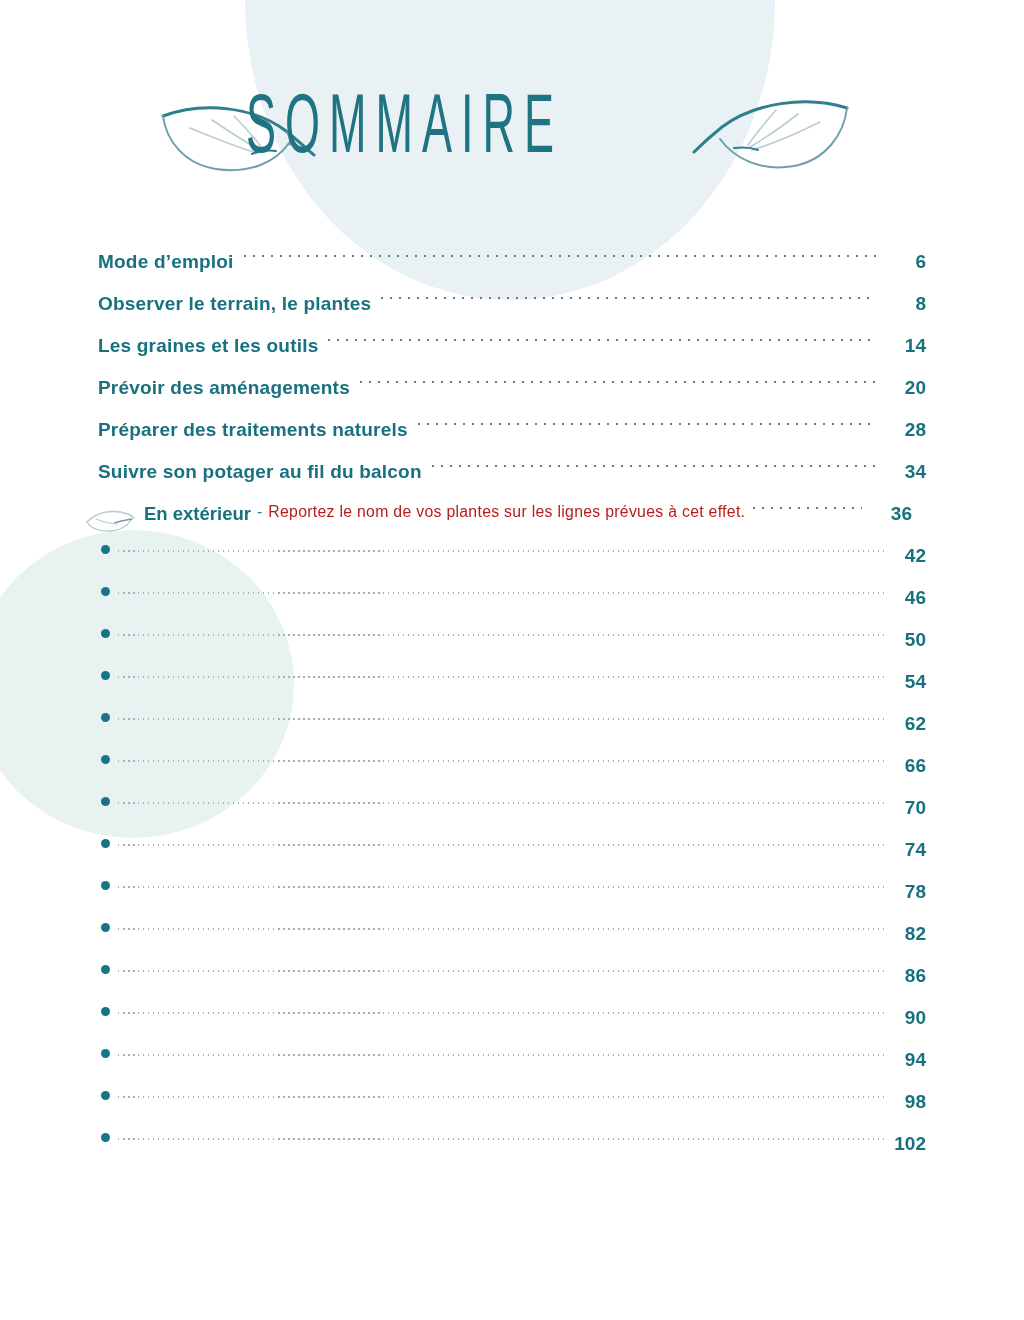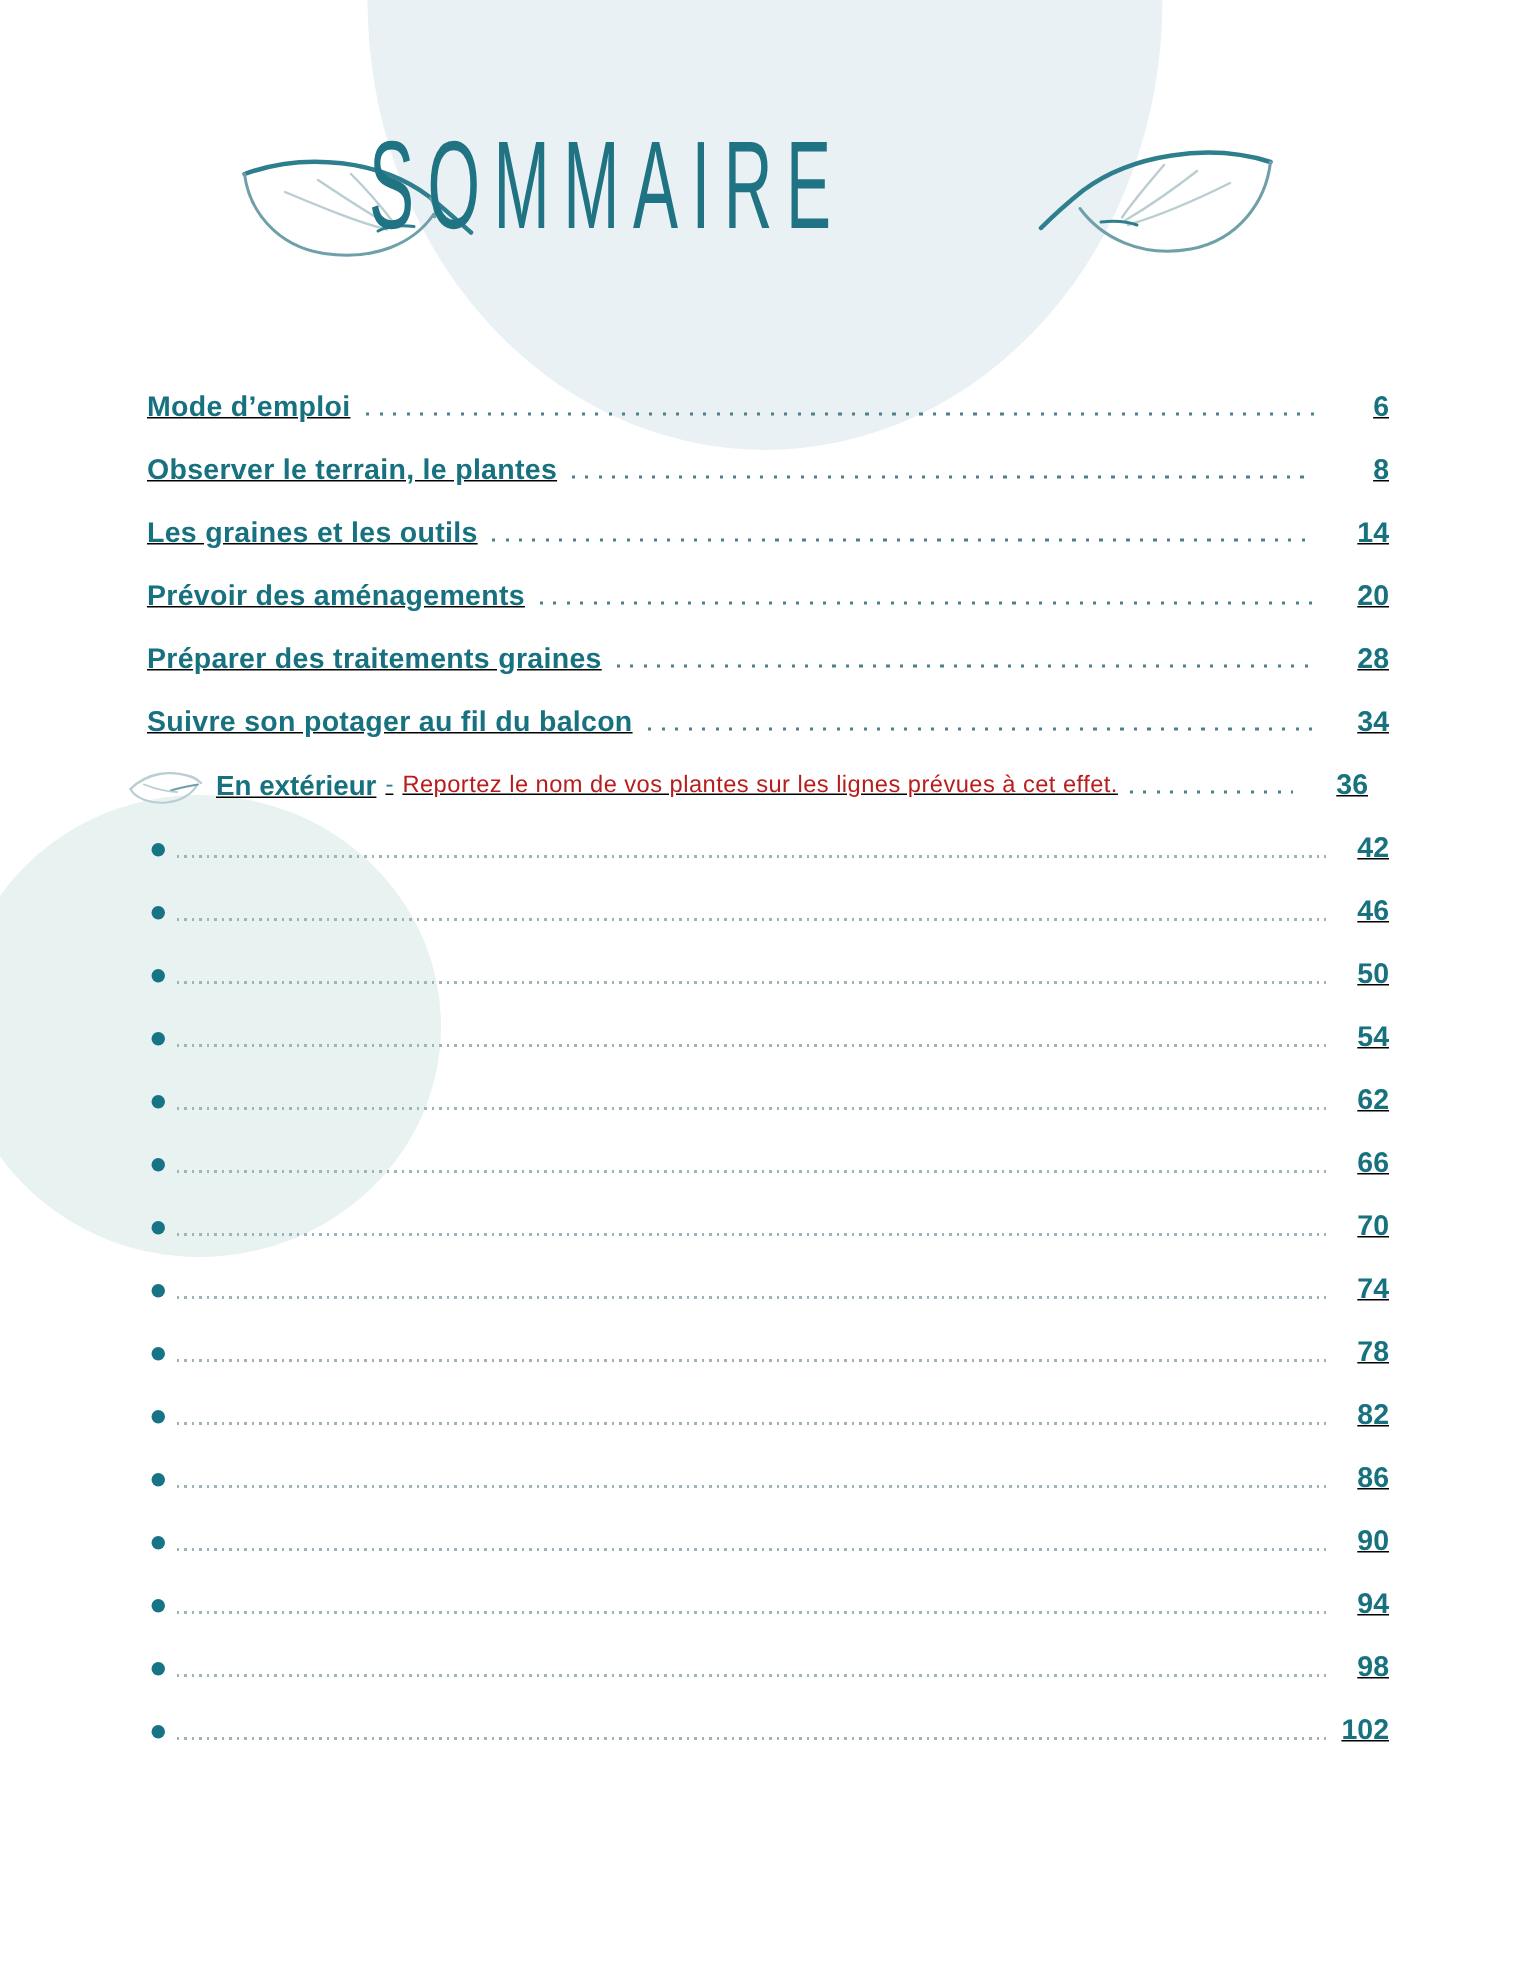--- a/index.html
+++ b/index.html
@@ -36,22 +36,22 @@
     line-height:80px;
   }
   .leaf-left  { position:absolute; left:156px; top:98px;  }
   .leaf-right { position:absolute; left:688px; top:92px;  }
 
   
   .toc {
     position:absolute; left:98px; top:251px; width:828px;
   }
   .row {
-    display:flex; align-items:center;
-    height:42px; width:100%;text-decoration:underline;
+    display:flex; align-items:flex-start;
+    height:42px; width:100%;
   }
   .row-main .label {
     font-size:19px; font-weight:700; color:#17717f;
     letter-spacing:0.2px; white-space:nowrap;
   }
   .leader {
     flex:1; height:2px; position:relative; top:4px;
     margin:0 10px 0 10px;
     background-image:repeating-linear-gradient(90deg,#4e808e 0,#4e808e 2px,transparent 2px,transparent 9px);
   }
@@ -144,21 +144,21 @@
       <span class="label">Les graines et les outils</span>
       <span class="leader"></span>
       <span class="pagenum">14</span>
     </div>
     <div class="row row-main">
       <span class="label">Prévoir des aménagements</span>
       <span class="leader"></span>
       <span class="pagenum">20</span>
     </div>
     <div class="row row-main">
-      <span class="label">Préparer des traitements graines</span>
+      <span class="label">Préparer des traitements naturels</span>
       <span class="leader"></span>
       <span class="pagenum">28</span>
     </div>
     <div class="row row-main">
       <span class="label">Suivre son potager au fil du balcon</span>
       <span class="leader"></span>
       <span class="pagenum">34</span>
     </div>
 
     <div class="row row-sub">

